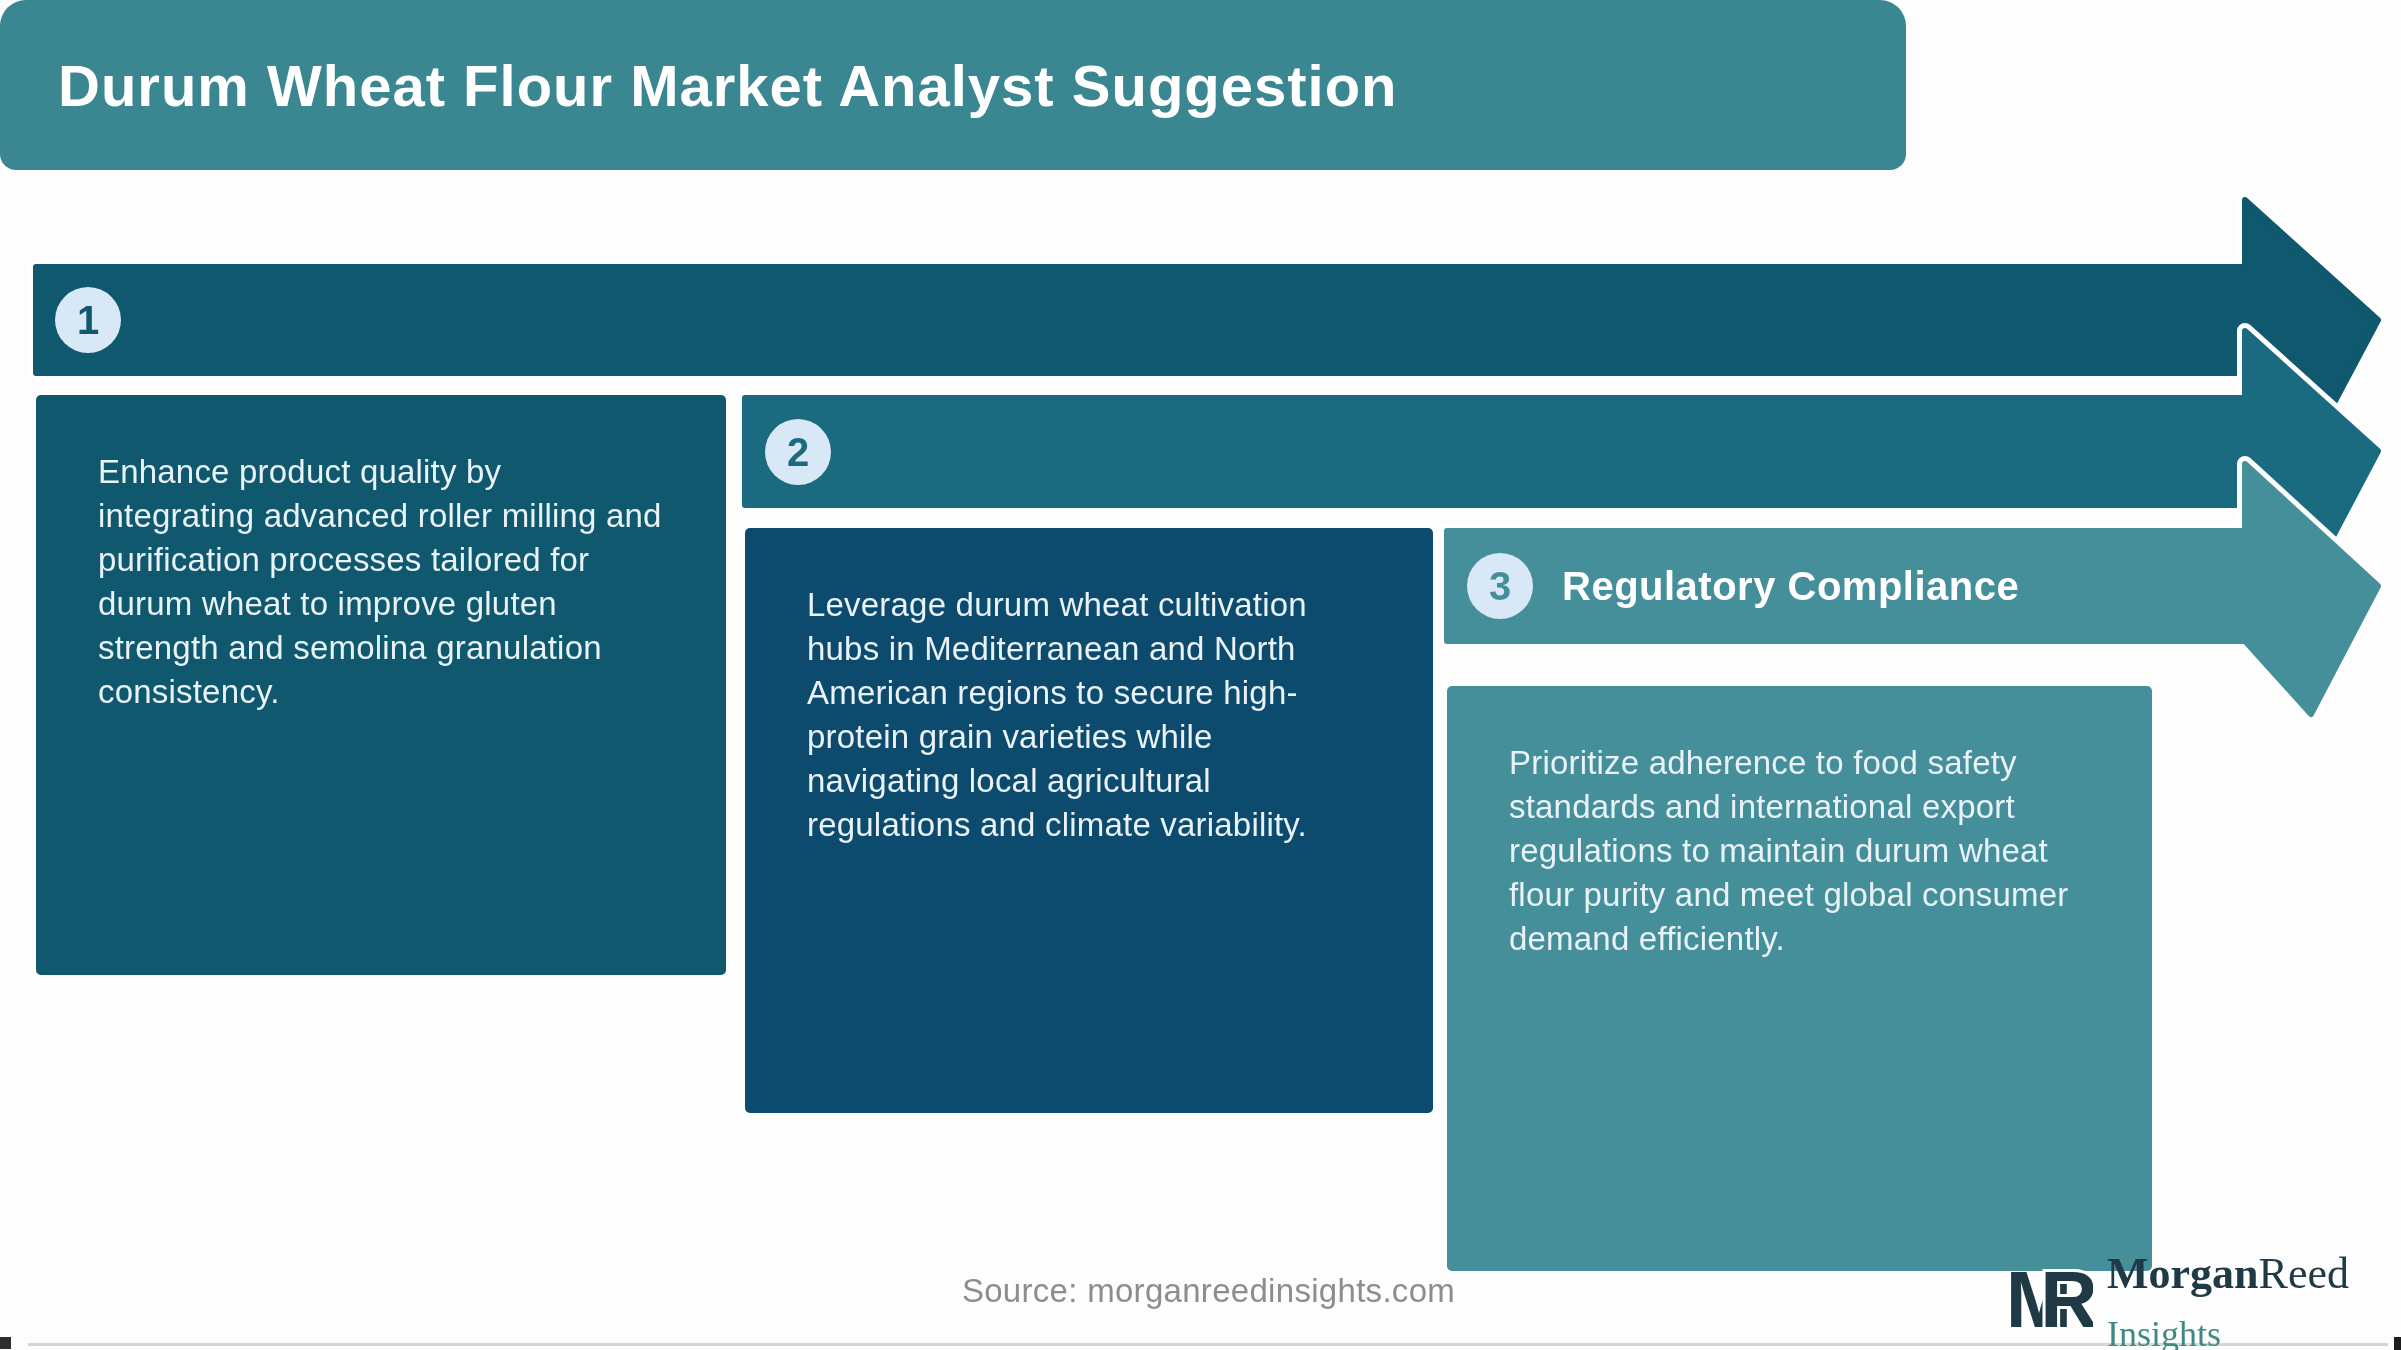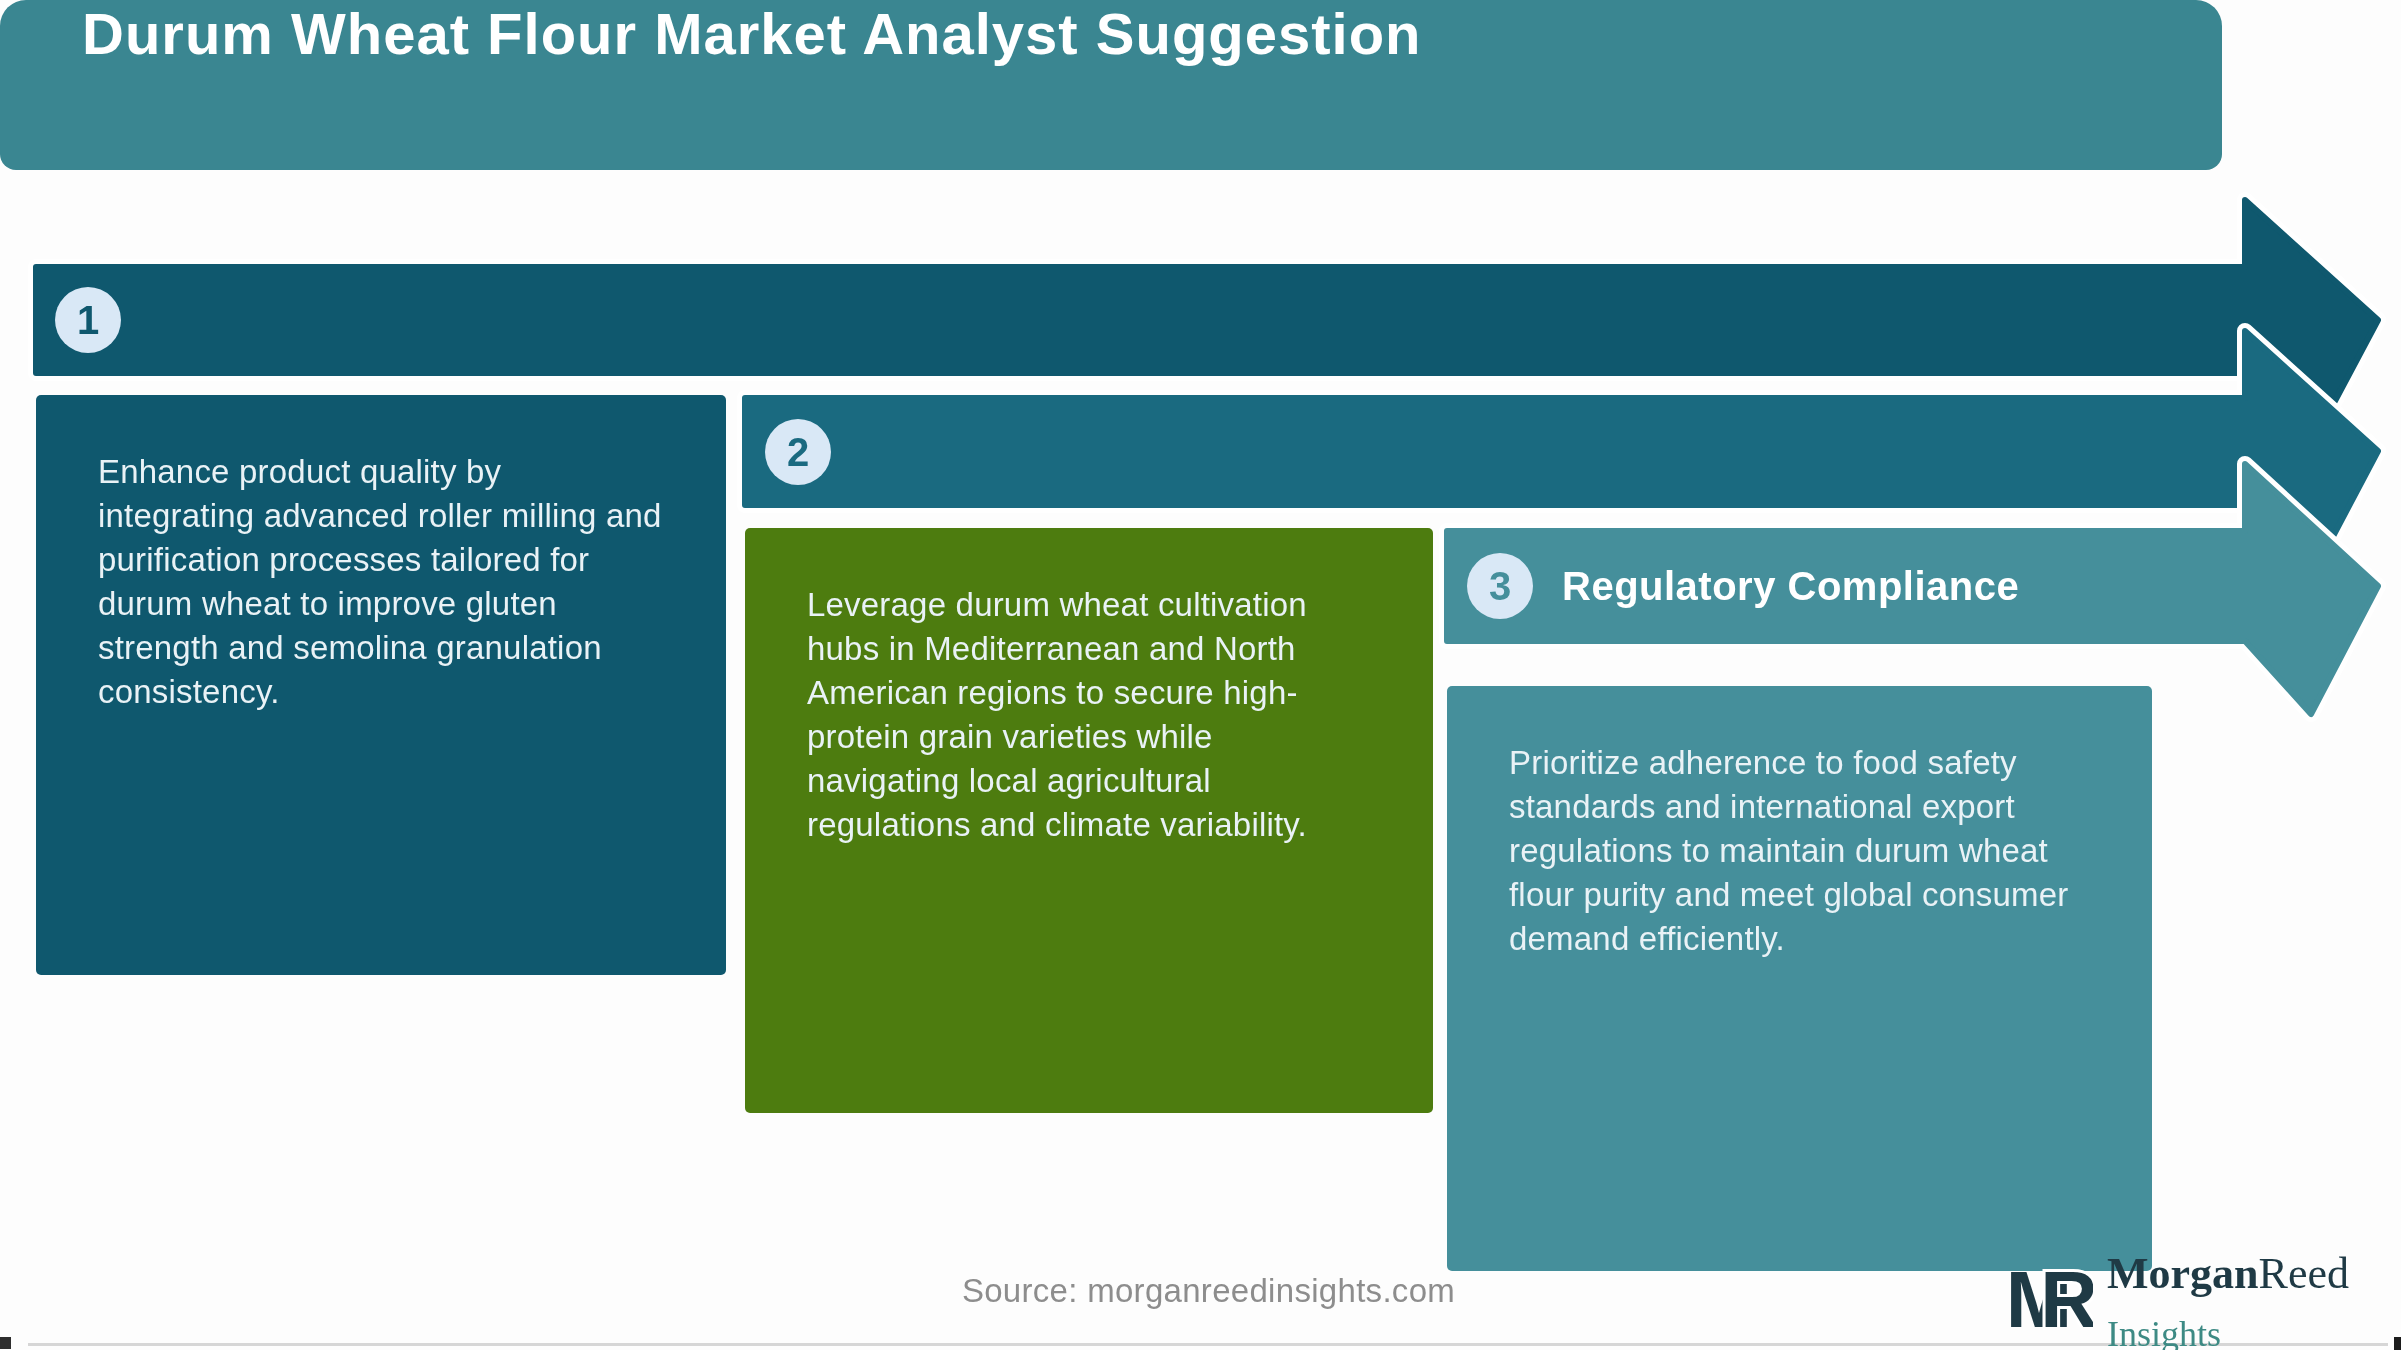--- a/index.html
+++ b/index.html
@@ -2,23 +2,23 @@
 <html><head>
 <meta charset="utf-8">
 <style>
   html,body{margin:0;padding:0;background:#fdfdfd;}
   #canvas{
     position:relative;width:2401px;height:1350px;overflow:hidden;
     background:#fdfdfd;font-family:"Liberation Sans",sans-serif;
   }
   
   .header{
-    position:absolute;left:0;top:0;width:2222px;height:170px;
+    position:absolute;left:0;top:0;width:1906px;height:170px;
     border-radius:26px 26px 16px 16px;
-    display:flex;padding-left:82px;box-sizing:border-box;
+    display:flex;align-items:center;padding-left:58px;box-sizing:border-box;
   }
   .header h1{
     margin:0;color:#ffffff;font-size:58px;font-weight:700;letter-spacing:1px;
   }
   
   .arrow-layer{position:absolute;left:0;top:0;width:2401px;height:1350px;z-index:1;pointer-events:none;}
   .halo{fill:#ffffff;stroke:#ffffff;stroke-width:16;stroke-linejoin:round;}
   .arrfill{stroke-width:6;stroke-linejoin:round;}
   
   .badge{
@@ -81,21 +81,21 @@
   <div class="badge" style="left: 55px; top: 287px; background-color: rgb(217, 232, 246); color: rgb(15, 88, 110);">
     <span>1</span>
   </div>
   <div class="descbox" style="left: 36px; top: 395px; width: 690px; height: 580px; background-color: rgb(15, 88, 110);">
     <p>Enhance product quality by integrating advanced roller milling and purification processes tailored for durum wheat to improve gluten strength and semolina granulation consistency.</p>
   </div>
 
   <div class="badge" style="left: 765px; top: 419px; background-color: rgb(217, 232, 246); color: rgb(26, 106, 128);">
     <span>2</span>
   </div>
-  <div class="descbox" style="left: 745px; top: 528px; width: 688px; height: 585px; background-color: #4d7c0f;">
+  <div class="descbox" style="left: 745px; top: 528px; width: 688px; height: 585px; background-color: #0c4a6e;">
     <p>Leverage durum wheat cultivation hubs in Mediterranean and North American regions to secure high-protein grain varieties while navigating local agricultural regulations and climate variability.</p>
   </div>
 
   <div class="badge" style="left: 1467px; top: 553px; background-color: rgb(217, 232, 246); color: rgb(69, 143, 155);">
     <span>3</span>
   </div>
   <div class="steplabel" style="left:1562px;top:531px;height:110px;line-height:110px;">Regulatory Compliance</div>
   <div class="descbox" style="left: 1447px; top: 655px; width: 705px; height: 585px; background-color: rgb(69, 143, 155); margin-top: 31px;">
     <p>Prioritize adherence to food safety standards and international export regulations to maintain durum wheat flour purity and meet global consumer demand efficiently.</p>
   </div>

